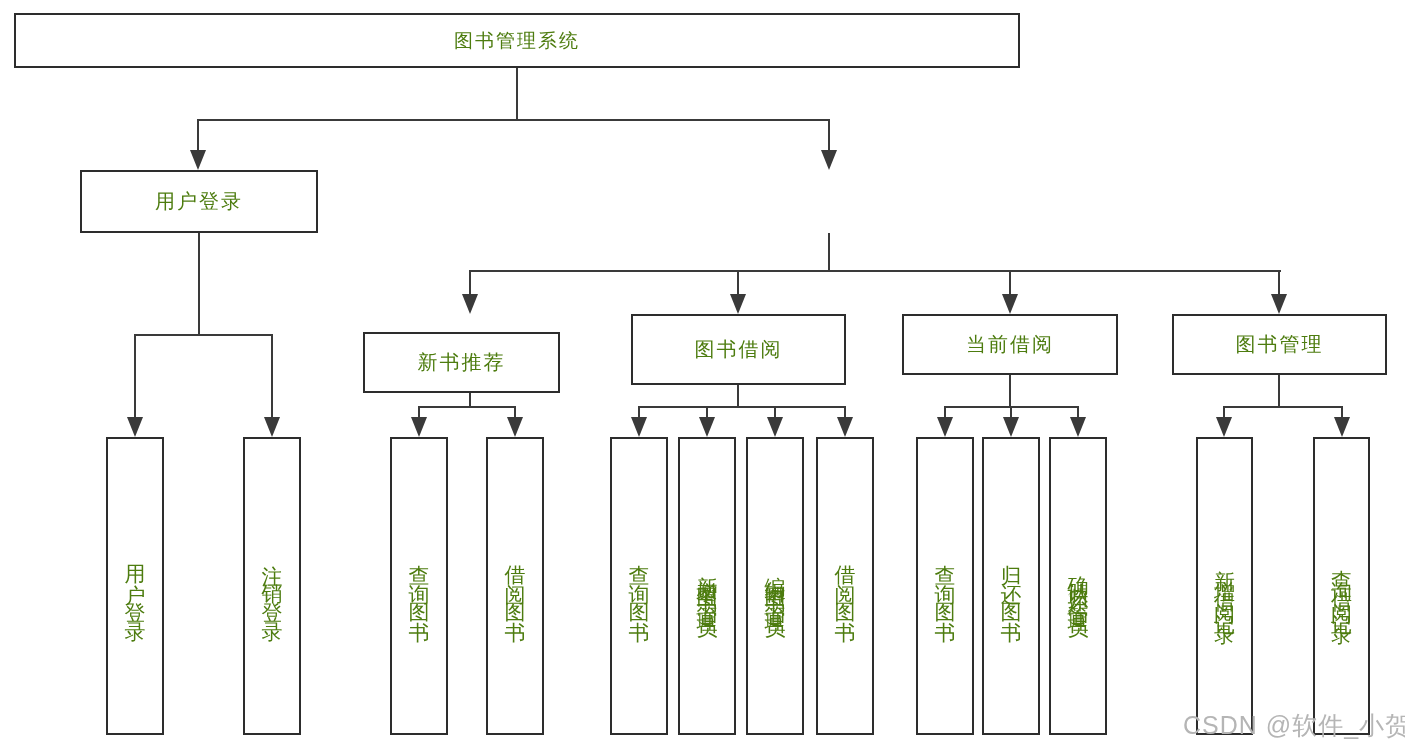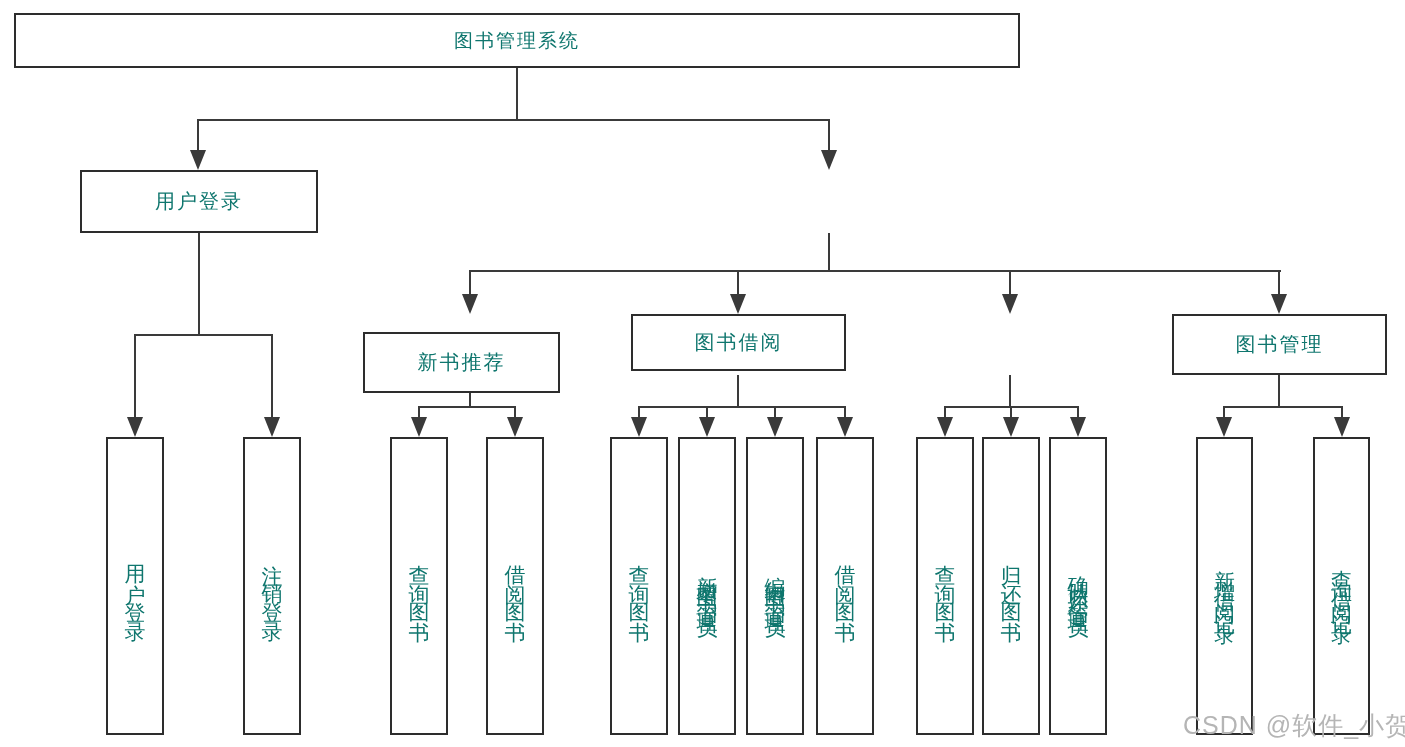--- a/index.html
+++ b/index.html
@@ -21,21 +21,21 @@
     pointer-events: none;
   }
   .box {
     position: absolute;
     box-sizing: border-box;
     border: 2px solid #2d2d2d;
     background: #ffffff;
     display: flex;
     align-items: center;
     justify-content: center;
-    color: #0f766e;
+    color: #4d7c0f;
     font-size: 20px;
     letter-spacing: 2px;
     white-space: nowrap;
   }
   .box.root { font-size: 19px; }
   .leaf {
     writing-mode: vertical-rl;
     text-orientation: mixed;
     font-size: 21px;
   }
@@ -88,21 +88,22 @@
     <polygon class="arrowhead" points="1070,417 1086,417 1078,437"></polygon>
     <polygon class="arrowhead" points="1216,417 1232,417 1224,437"></polygon>
     <polygon class="arrowhead" points="1334,417 1350,417 1342,437"></polygon>
   </svg>
 
   <div class="box root" style="left:14px; top:13px; width:1006px; height:55px;">图书管理系统</div>
 
   <div class="box" style="left:80px; top:170px; width:238px; height:63px;">用户登录</div>
 
   <div class="box" style="left:363px; top:332px; width:197px; height:61px;">新书推荐</div>
-  <div class="box" style="left:631px; top:314px; width:215px; height:57px;">图书借阅</div>
+  <div class="box" style="left:631px; top:314px; width:215px; height:71px;">图书借阅</div>
+  <div class="box" style="left:902px; top:314px; width:216px; height:61px;">当前借阅</div>
   <div class="box" style="left:1172px; top:314px; width:215px; height:61px;">图书管理</div>
 
   <div class="box leaf ls-wide" style="left:106px; top:437px; width:58px; height:298px;">用户登录</div>
   <div class="box leaf ls-wide" style="left:243px; top:437px; width:58px; height:298px;">注销登录</div>
 
   <div class="box leaf ls-wide" style="left:390px; top:437px; width:58px; height:298px;">查询图书</div>
   <div class="box leaf ls-wide" style="left:486px; top:437px; width:58px; height:298px;">借阅图书</div>
 
   <div class="box leaf ls-wide" style="left:610px; top:437px; width:58px; height:298px;">查询图书</div>
   <div class="box leaf ls-tight" style="left:678px; top:437px; width:58px; height:298px;">新增图书（管理员）</div>

